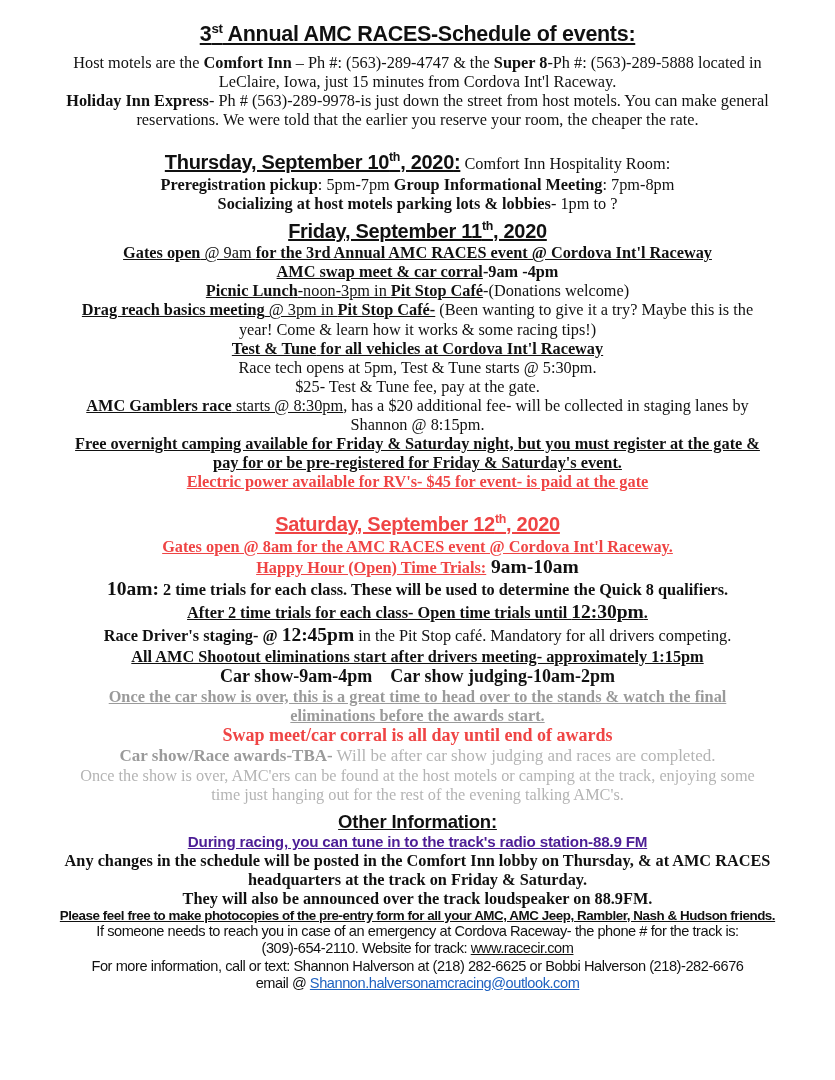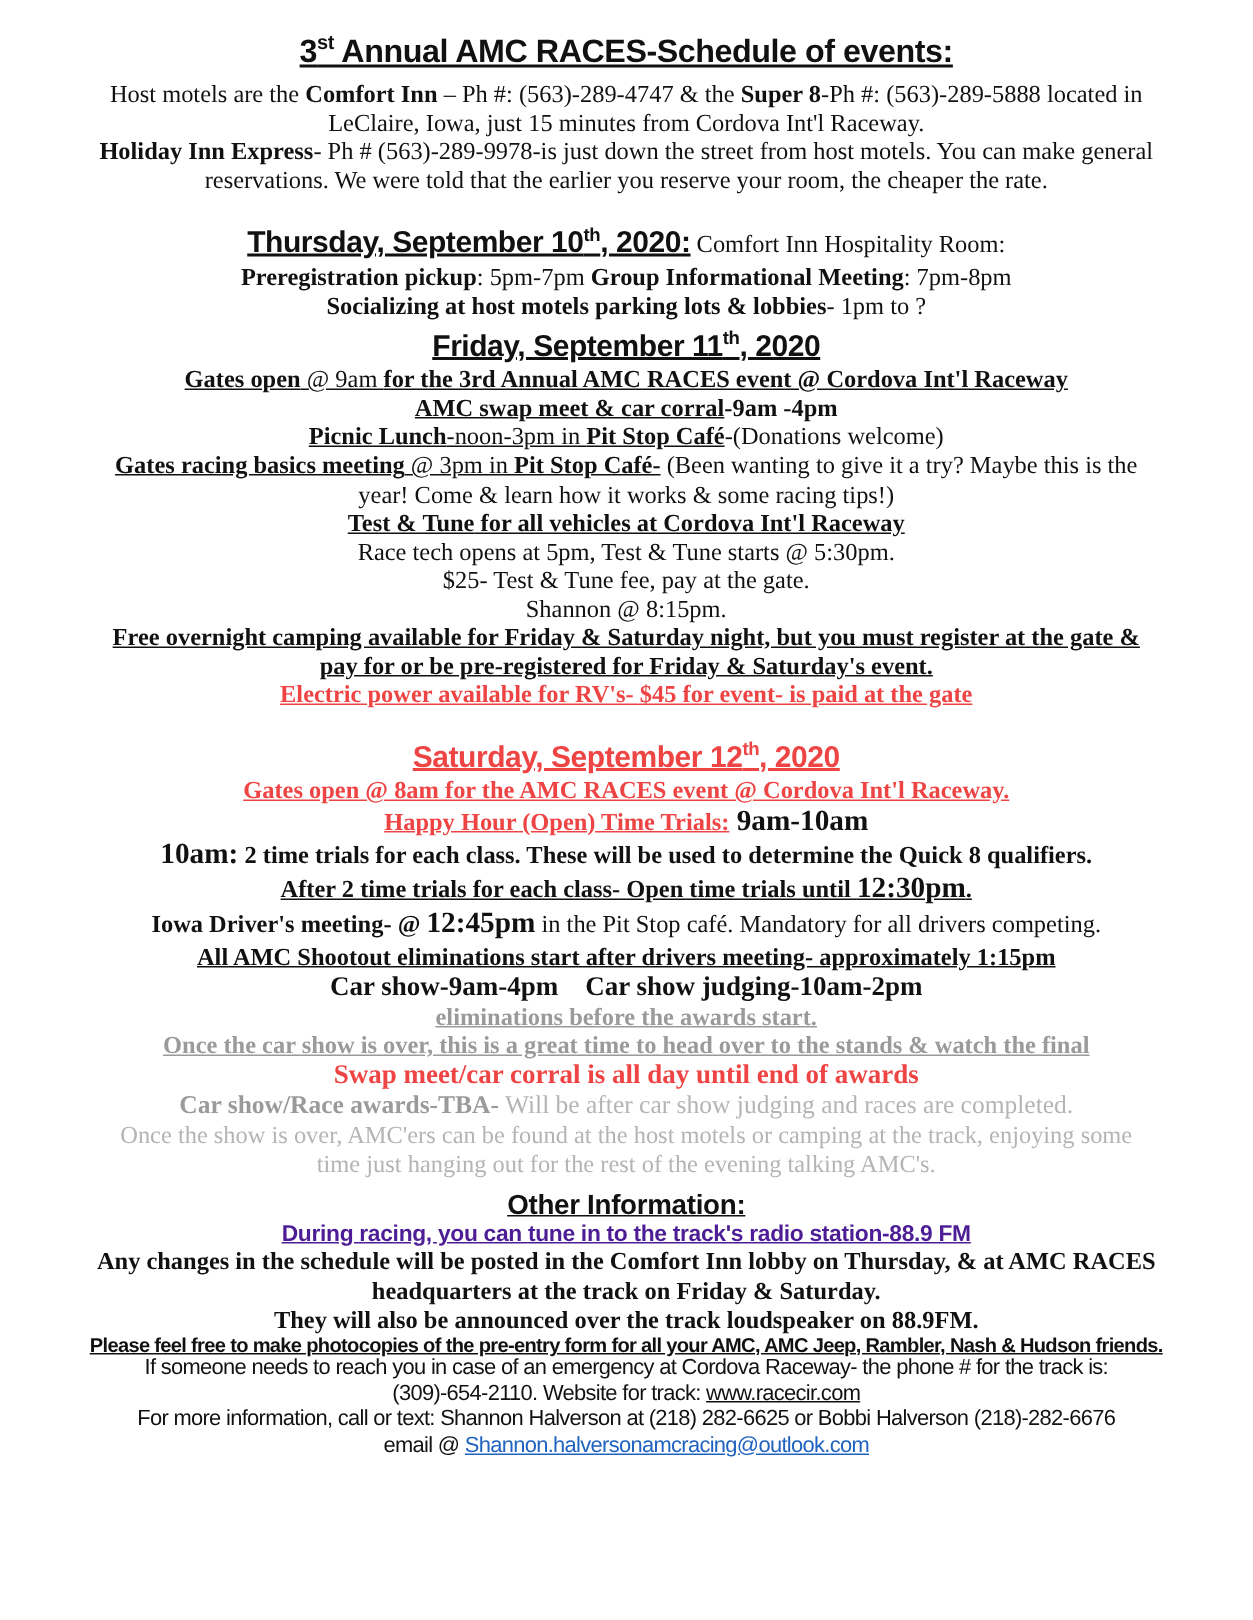--- a/index.html
+++ b/index.html
@@ -85,42 +85,43 @@
   <p class="ln"><span class="h-day u"><span>Thursday, September 10</span><sup>th</sup><span>, 2020</span>:</span><span class="serif t16"> Comfort Inn Hospitality Room:</span></p>
   <p class="ln serif t16"><span class="b">Preregistration pickup</span><span>: 5pm-7pm   </span><span class="b">Group Informational Meeting</span><span>: 7pm-8pm</span></p>
   <p class="ln serif t16"><span class="b">Socializing at host motels parking lots &amp; lobbies</span><span>- 1pm to ?</span></p>
 
   <div class="sp-1"></div>
 
   <p class="ln h-day u"><span>Friday, September 11</span><sup>th</sup><span>, 2020</span></p>
   <p class="ln serif t16 u"><span class="b">Gates open</span><span> @ 9am </span><span class="b">for the 3rd Annual AMC RACES event @ Cordova Int'l Raceway</span></p>
   <p class="ln serif t16"><span class="b u">AMC swap meet &amp; car corral</span><span class="b">-9am -4pm</span></p>
   <p class="ln serif t16"><span class="b u">Picnic Lunch</span><span class="u">-noon-3pm in </span><span class="b u">Pit Stop Café</span><span>-(Donations welcome)</span></p>
-  <p class="ln serif t16"><span class="b u">Gates racing basics meeting</span><span class="u"> @ 3pm in </span><span class="b u">Pit Stop Café-</span><span> (Been wanting to give it a try? Maybe this is the</span></p>
+  <p class="ln serif t16"><span class="b u">Drag reach basics meeting</span><span class="u"> @ 3pm in </span><span class="b u">Pit Stop Café-</span><span> (Been wanting to give it a try? Maybe this is the</span></p>
   <p class="ln serif t16">year! Come &amp; learn how it works &amp; some racing tips!)</p>
   <p class="ln serif t16 b u"><span>Test &amp; Tune</span><span> for all vehicles at Cordova Int'l Raceway</span></p>
   <p class="ln serif t16">Race tech opens at 5pm, Test &amp; Tune starts @ 5:30pm.</p>
   <p class="ln serif t16">$25- Test &amp; Tune fee, pay at the gate.</p>
+  <p class="ln serif t16"><span class="b u">AMC Gamblers race</span><span class="u"> starts @ 8:30pm</span><span>, has a $20 additional fee- will be collected in staging lanes by</span></p>
   <p class="ln serif t16">Shannon @ 8:15pm.</p>
   <p class="ln serif t16 b u ink-dark">Free overnight camping available for Friday &amp; Saturday night, but you must register at the gate &amp;</p>
   <p class="ln serif t16 b u ink-dark">pay for or be pre-registered for Friday &amp; Saturday's event.</p>
   <p class="ln serif t16 b u ink-mid">Electric power available for RV's- $45 for event- is paid at the gate</p>
 
   <div class="sp-3"></div>
 
   <p class="ln h-day u ink-mid"><span>Saturday, September 12</span><sup>th</sup><span>, 2020</span></p>
   <p class="ln serif t16 b u ink-mid">Gates open @ 8am for the AMC RACES event @ Cordova Int'l Raceway.</p>
   <p class="ln serif t16"><span class="b u ink-mid">Happy Hour (Open) Time Trials:</span><span class="big"> 9am-10am</span></p>
   <p class="ln serif t16"><span class="big">10am:</span><span class="b"> 2 time trials for each class. These will be used to determine the Quick 8 qualifiers.</span></p>
   <p class="ln serif t16 b u"><span>After 2 time trials for each class- Open time trials until </span><span class="big">12:30pm</span><span>.</span></p>
-  <p class="ln serif t16"><span class="b">Iowa Driver's meeting</span><span class="b">- @ </span><span class="big">12:45pm</span><span> in the Pit Stop café. Mandatory for all drivers competing.</span></p>
+  <p class="ln serif t16"><span class="b">Race Driver's staging</span><span class="b">- @ </span><span class="big">12:45pm</span><span> in the Pit Stop café. Mandatory for all drivers competing.</span></p>
   <p class="ln serif t16 b u">All AMC Shootout eliminations start after drivers meeting- approximately 1:15pm</p>
   <p class="ln serif t18 b"><span>Car show-9am-4pm</span>&nbsp;&nbsp;&nbsp;&nbsp;<span>Car show judging-10am-2pm</span></p>
+  <p class="ln serif t16 b u ink-fade">Once the car show is over, this is a great time to head over to the stands &amp; watch the final</p>
   <p class="ln serif t16 b u ink-fade">eliminations before the awards start.</p>
-  <p class="ln serif t16 b u ink-fade">Once the car show is over, this is a great time to head over to the stands &amp; watch the final</p>
   <p class="ln serif t18 b ink-mid">Swap meet/car corral is all day until end of awards</p>
   <p class="ln serif t17"><span class="b ink-fade">Car show/Race awards-TBA-</span><span class="ink-light"> Will be after car show judging and races are completed.</span></p>
   <p class="ln serif t16 ink-light">Once the show is over, AMC'ers can be found at the host motels or camping at the track, enjoying some</p>
   <p class="ln serif t16 ink-light">time just hanging out for the rest of the evening talking AMC's.</p>
 
   <div class="sp-1"></div>
 
   <p class="ln sans b u" style="font-size:18.5px;letter-spacing:-0.2px;">Other Information:</p>
   <p class="ln sans b u link-blue" style="font-size:15.2px;letter-spacing:-0.2px;">During racing, you can tune in to the track's radio station-88.9 FM</p>
   <p class="ln serif t16 b">Any changes in the schedule will be posted in the Comfort Inn lobby on Thursday, &amp; at AMC RACES</p>

